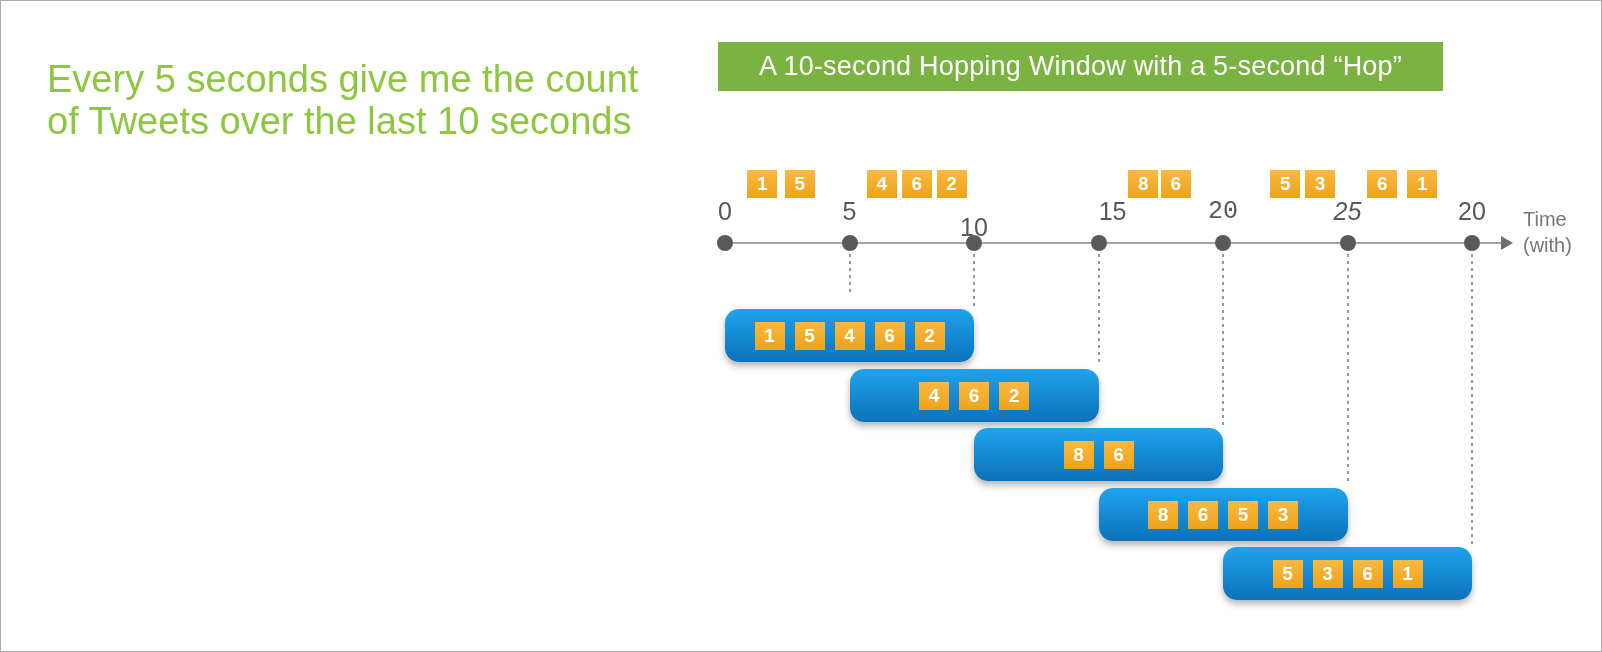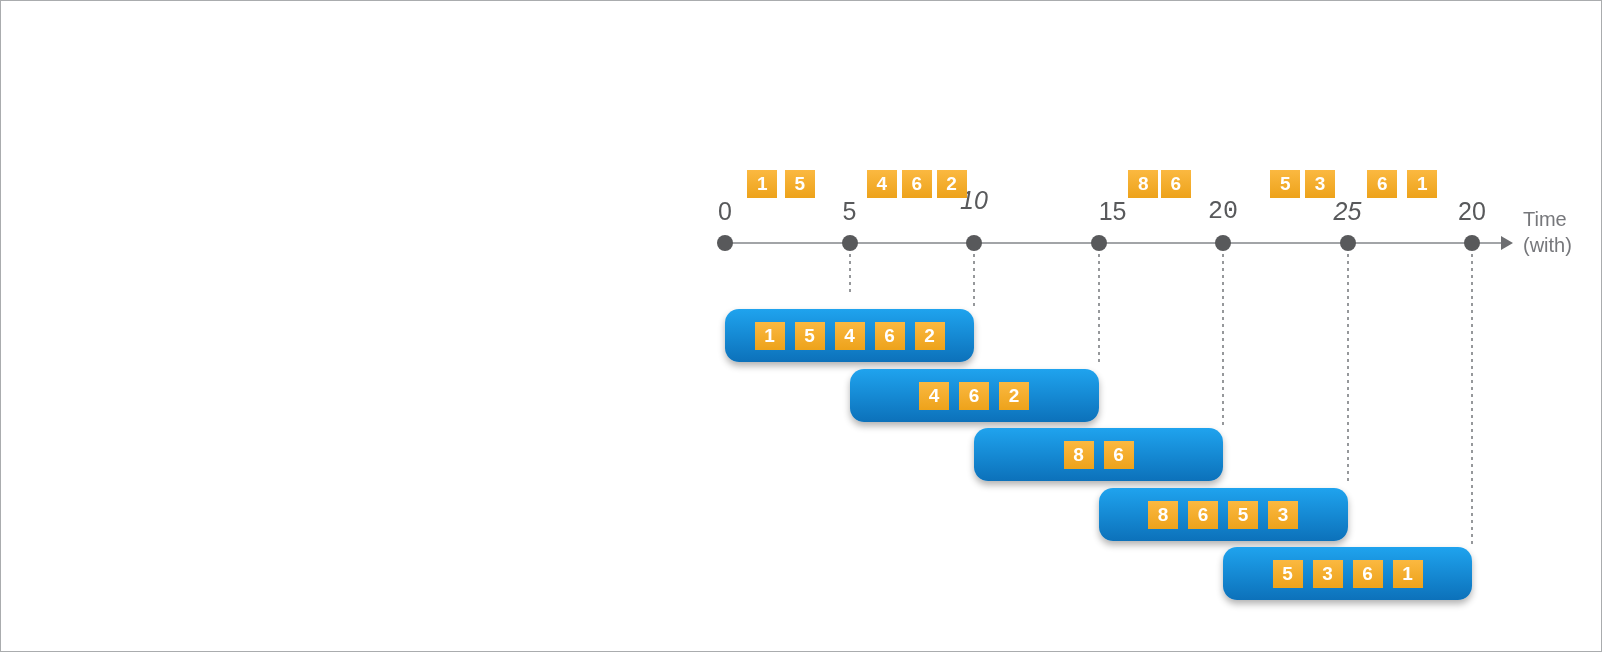--- a/index.html
+++ b/index.html
@@ -56,31 +56,35 @@
     border-radius:14px;
     box-shadow:0 4px 7px rgba(0,0,0,0.3);
     display:flex; align-items:center; justify-content:center;
   }
   .window-chips { display:flex; gap:10px; }
 </style>
 </head>
 <body>
 
 <div id="canvas">
+  <div id="prompt-text">Every 5 seconds give me the count of Tweets over the last 10 seconds</div>
 
+  <div id="banner">
+    <span>A 10-second Hopping Window with a 5-second “Hop”</span>
+  </div>
 
   <div id="stage">
       <div class="axis-line" style="left: 724px; top: 241px; width: 776px;"></div>
       <div class="axis-arrow" style="left: 1500px; top: 235px;"></div>
       <div class="tick-label" style="left: 696px; top: 196px;">0</div>
       <div class="tick-dot" style="left: 716px; top: 234px;"></div>
       <div class="tick-label" style="left: 820.5px; top: 196px;">5</div>
       <div class="tick-dot" style="left: 840.5px; top: 234px;"></div>
       <div class="dash" style="left: 847.5px; top: 253px; height: 40px;"></div>
-      <div class="tick-label" style="left: 945px; top: 185px; font-style: italic;">10</div>
+      <div class="tick-label" style="left: 945px; top: 212px;">10</div>
       <div class="tick-dot" style="left: 965px; top: 234px;"></div>
       <div class="dash" style="left: 972px; top: 253px; height: 52px;"></div>
       <div class="tick-label" style="left: 1069.5px; top: 196px; text-align: right;">15</div>
       <div class="tick-dot" style="left: 1089.5px; top: 234px;"></div>
       <div class="dash" style="left: 1096.5px; top: 253px; height: 112px;"></div>
       <div class="tick-label" style="left: 1194px; top: 196px; font-family: Liberation Mono, monospace;">20</div>
       <div class="tick-dot" style="left: 1214px; top: 234px;"></div>
       <div class="dash" style="left: 1221px; top: 253px; height: 171px;"></div>
       <div class="tick-label" style="left: 1318.5px; top: 196px; font-style: italic;">25</div>
       <div class="tick-dot" style="left: 1338.5px; top: 234px;"></div>

